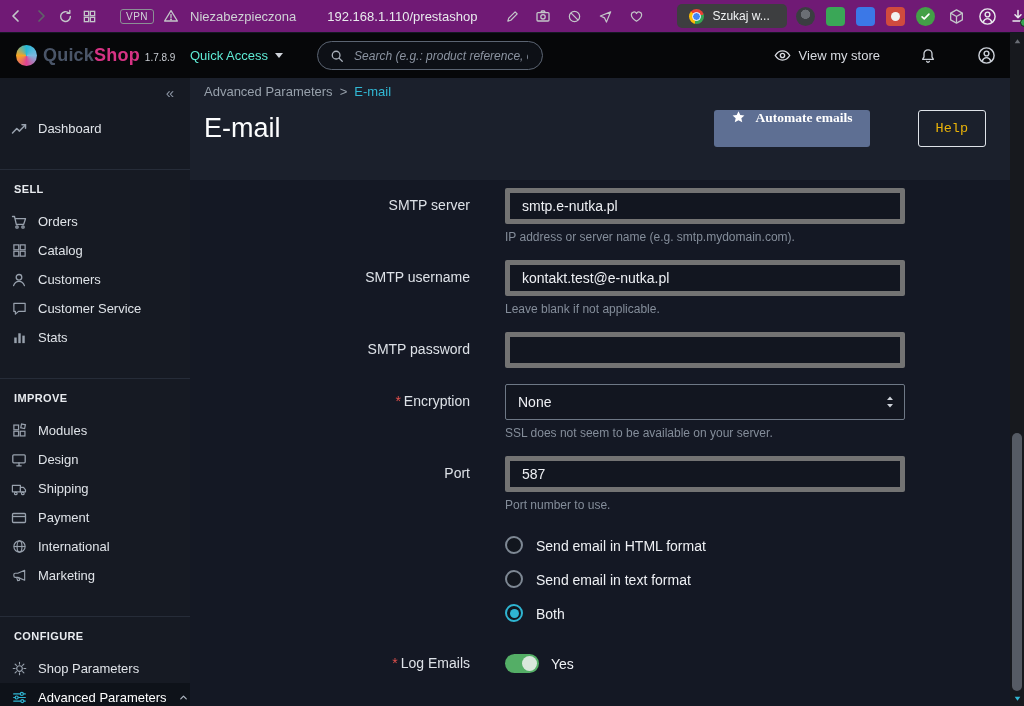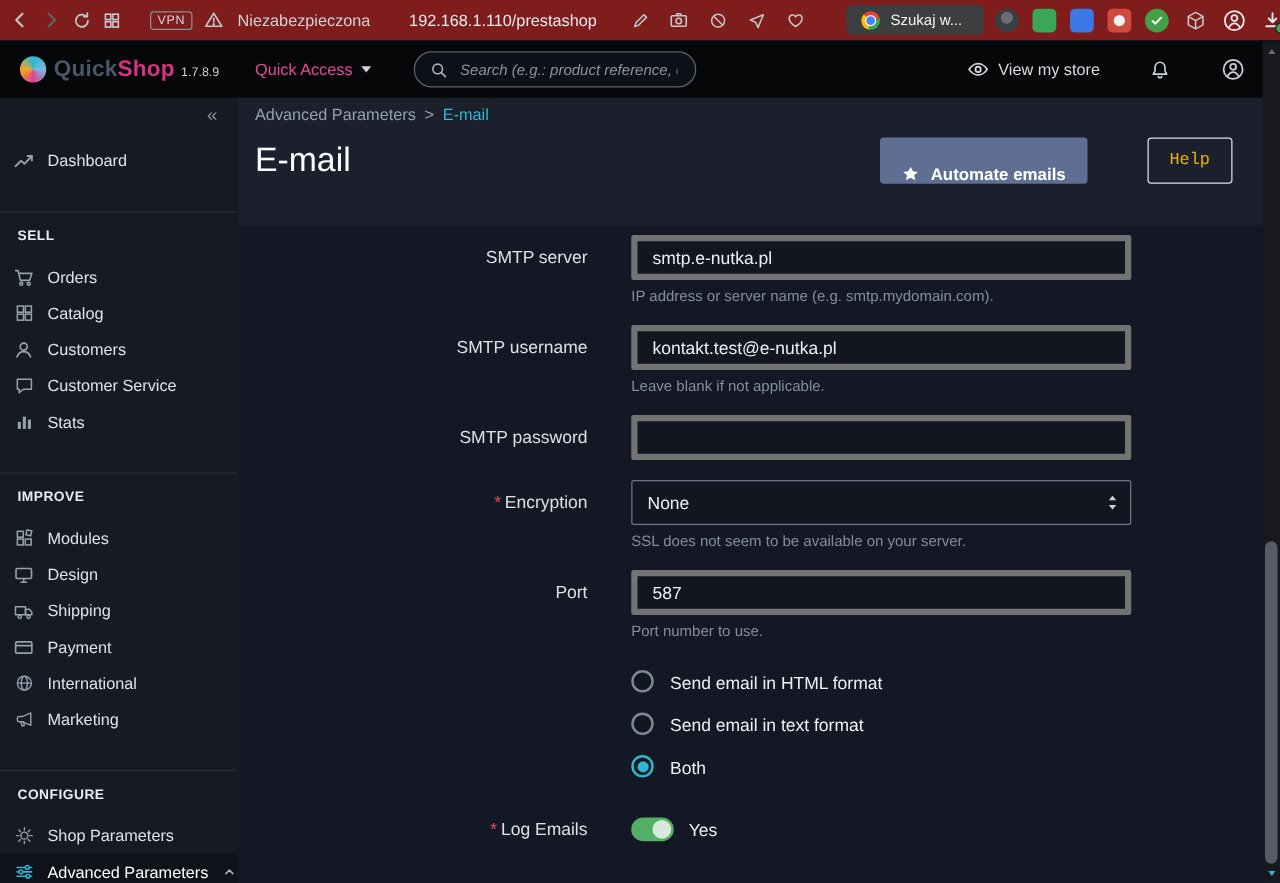--- a/index.html
+++ b/index.html
@@ -4,21 +4,21 @@
 <style>
   html,body{margin:0;padding:0;}
   body{
     width:1024px;height:706px;position:relative;overflow:hidden;
     background:#141824;font-family:"Liberation Sans",sans-serif;color:#e6e9ed;
     -webkit-font-smoothing:antialiased;
   }
   svg{display:block}
   
   .browser-bar{
-    position:absolute;top:0;left:0;right:0;height:26px;background:#7f1d1d;
+    position:absolute;top:0;left:0;right:0;height:26px;background:#701a75;
     display:flex;align-items:center;padding:16px 8px;box-sizing:border-box;gap:9px;
   }
   .bicon{display:flex;align-items:center;justify-content:center;width:20px;height:20px;color:#c3c6c9;cursor:pointer}
   .bicon.dim{color:#5f6368}
   .vpn-badge{border:1px solid #8b9095;color:#d3d6d9;font-size:10px;padding:1px 5px;border-radius:3px;letter-spacing:.5px;margin-left:14px}
   .sec-text{font-size:13px;color:#cfd2d5;margin-left:2px}
   .url-text{font-size:13px;color:#e8eaed;margin-left:22px}
   .url-icons{display:flex;align-items:center;gap:11px;margin-left:16px}
   .search-widget{
     display:flex;align-items:center;gap:8px;background:#3d3e40;border-radius:5px;
@@ -43,21 +43,21 @@
     position:absolute;top:33px;left:0;right:0;height:45px;background:#060709;
     display:flex;align-items:center;z-index:3;
   }
   .ps-logo{display:flex;align-items:baseline;width:190px;box-sizing:border-box;padding-left:16px;cursor:pointer;flex:none}
   .ps-logo-circle{width:21px;height:21px;border-radius:50%;align-self:center;margin-right:6px;flex:none;
     background:conic-gradient(#25b9d7,#7ab8e0,#df4393,#f5a623,#25b9d7);}
   .ps-logo-text{font-size:18px;font-weight:bold;letter-spacing:.2px}
   .ps-logo-text .presta{color:#4a5568}
   .ps-logo-text .shop{color:#d63384}
   .ps-version{font-size:10px;color:#c9cdd3;margin-left:5px}
-  .quick-access{display:flex;align-items:center;gap:7px;color:#ec4899;font-size:13px;margin-left:14px;cursor:pointer;flex:none}
+  .quick-access{display:flex;align-items:center;gap:7px;color:#5eead4;font-size:13px;cursor:pointer;flex:none}
   .caret-down{width:0;height:0;border-left:4px solid transparent;border-right:4px solid transparent;border-top:5px solid #cfd3da}
   .ps-search{
     display:flex;align-items:center;gap:8px;margin-left:34px;width:226px;height:29px;
     border:1px solid #5b6472;border-radius:15px;background:#0d1016;padding:0 12px;box-sizing:border-box;
   }
   .ps-search input{
     flex:1;background:transparent;border:none;outline:none;color:#c7ccd4;
     font-size:12px;font-style:italic;font-family:"Liberation Sans",sans-serif;min-width:0;
   }
   .ps-search input::placeholder{color:#8b93a0}
@@ -80,23 +80,23 @@
   .content{position:absolute;top:78px;left:190px;right:14px;bottom:0;background:#141824;overflow:hidden}
   .content-header{background:#1b202c;height:102px;box-sizing:border-box;padding:6px 24px 0 14px}
   .breadcrumb{font-size:13px;display:flex;align-items:center;gap:7px}
   .bc-parent{color:#97a0ab;cursor:pointer}
   .bc-sep{color:#97a0ab}
   .bc-current{color:#31b8d4;cursor:pointer}
   .title-row{display:flex;align-items:center;justify-content:space-between;margin-top:11px}
   .title-row h1{margin:0;font-size:27px;font-weight:400;color:#fcfdfe}
   .header-buttons{display:flex;align-items:center;gap:20px}
   .automate-btn{
-    display:flex;align-items:flex-end;gap:9px;background:#5e6f93;color:#fff;border:none;
+    display:flex;align-items:flex-start;gap:9px;background:#5e6f93;color:#fff;border:none;
     font-size:13.5px;font-weight:bold;padding:0 17px;height:37px;border-radius:3px;cursor:pointer;
-    font-family:Liberation Sans, sans-serif;
+    font-family:Liberation Serif, serif;
   }
   .help-btn{
     background:transparent;border:1px solid #dfe3e9;color:#eab308;font-size:13.5px;
     padding:0 17px;height:37px;border-radius:3px;cursor:pointer;font-family:Liberation Mono, monospace;margin-left:28px;
   }
   
   .form-area{padding-top:8px}
   .form-row{display:grid;grid-template-columns:280px 400px;column-gap:35px;margin-bottom:16px;align-items:start}
   .form-label{text-align:right;font-size:14px;color:#dde1e7;padding-top:9px;line-height:17px}
   .req{color:#e2504c;margin-right:3px}

